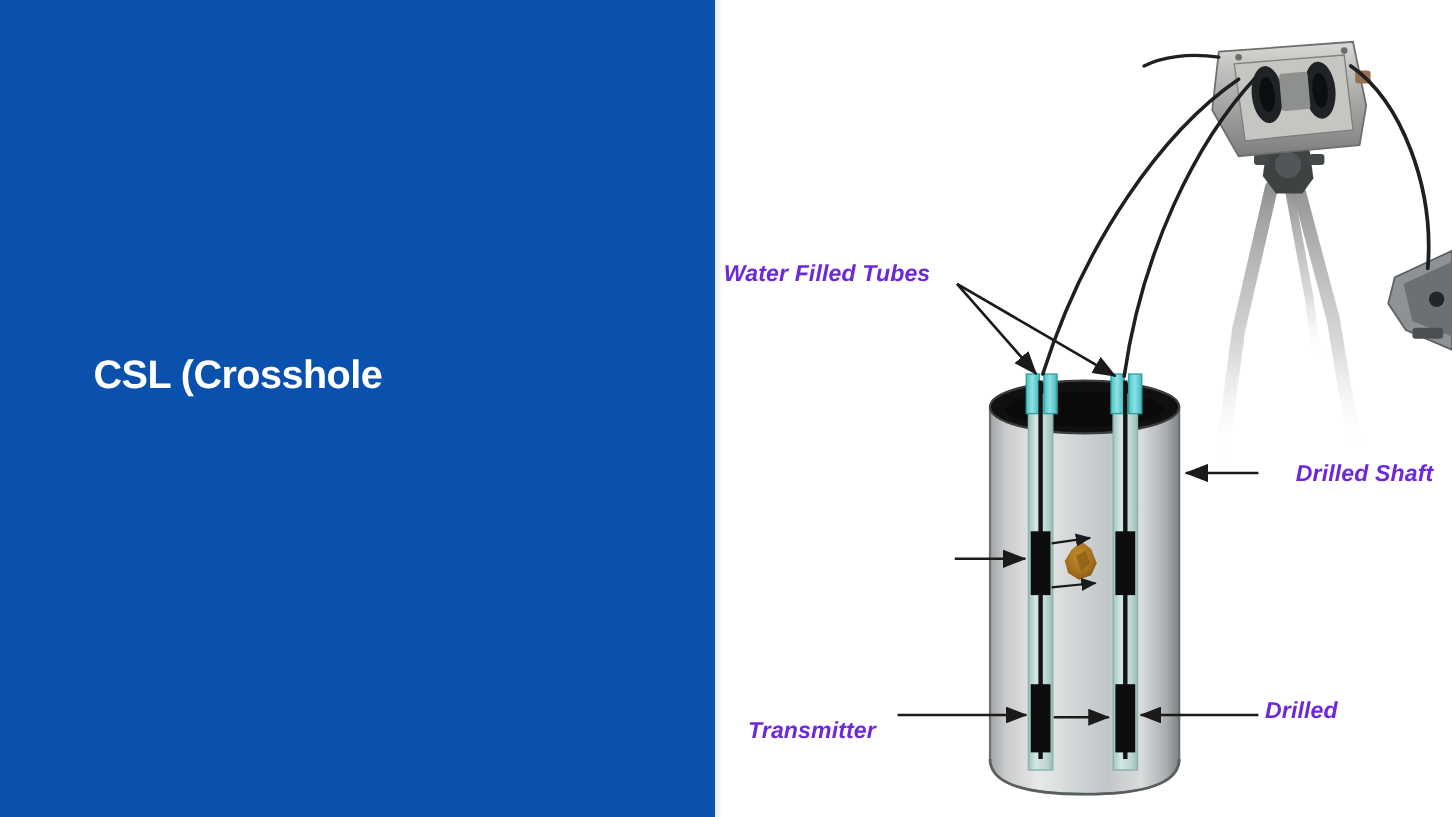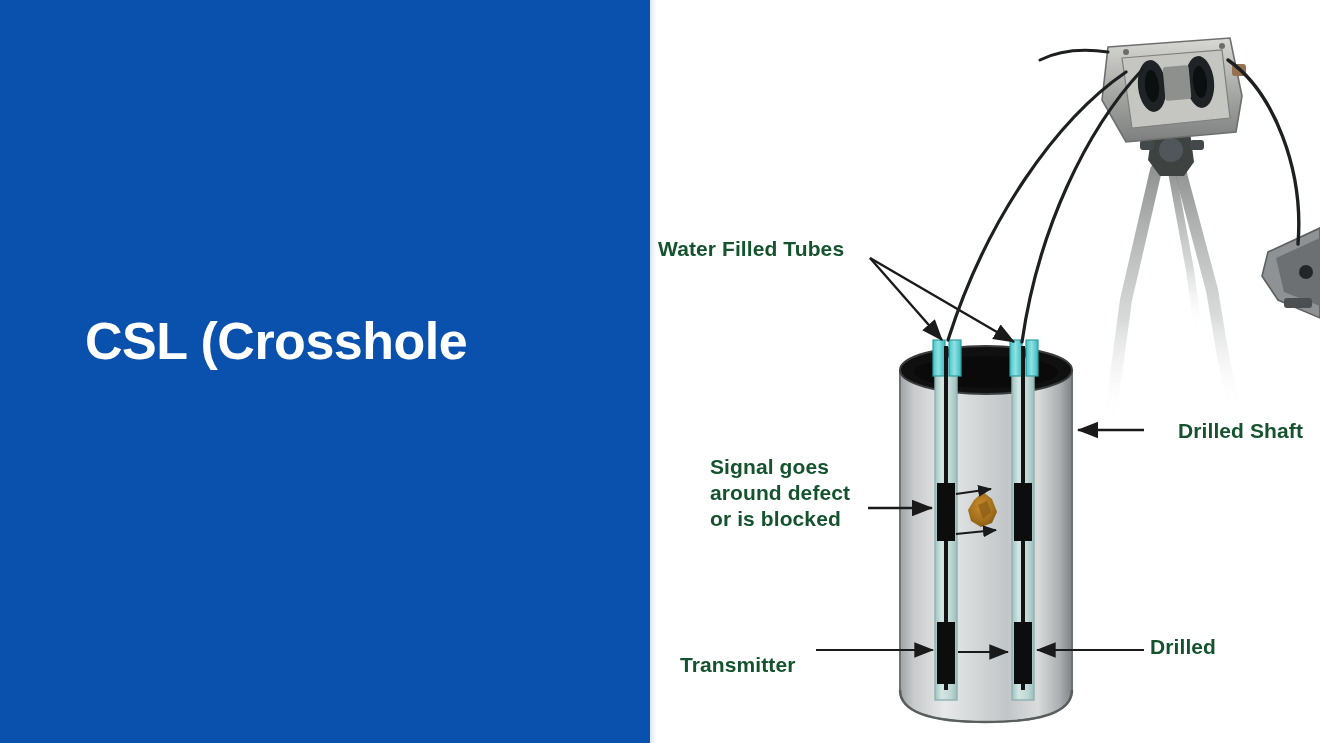--- a/index.html
+++ b/index.html
@@ -38,21 +38,21 @@
   #title-block {
     position: absolute;
     left: 85px;
     top: 305px;
     width: 540px;
   }
   .title-line {
     color: #ffffff;
     font-family: "Liberation Sans", sans-serif;
     font-weight: bold;
-    font-size: 52px;
+    font-size: 36px;
     line-height: 72px;
     letter-spacing: -0.5px;
     white-space: nowrap;
   }
   
   #diagram-panel {
     position: absolute;
     left: 656px;
     top: 0;
     width: 664px;
@@ -64,24 +64,25 @@
     left: 0;
     top: 0;
     width: 664px;
     height: 743px;
   }
   .lbl {
     position: absolute;
     font-family: "Liberation Sans", sans-serif;
     font-weight: bold;
     font-size: 21px;
-    color: #14532d;
+    color: #6d28d9;
     white-space: nowrap;
     line-height: 26px;
     letter-spacing: 0.1px;
+    font-style: italic;
   }
   #lbl-water     { left: 2px;   top: 236px; }
   #lbl-shaft     { left: 522px; top: 418px; }
   #lbl-signal    { left: 54px;  top: 454px; }
   #lbl-trans     { left: 24px;  top: 652px; }
   #lbl-recv      { left: 494px; top: 634px; }
 </style>
 </head>
 <body>
 
@@ -240,24 +241,19 @@
       <path d="M470 72 C 400 120, 330 220, 292 340" fill="none" stroke="#1d1f20" stroke-width="3.2" stroke-linecap="round"></path>
       <path d="M486 70 C 430 130, 382 230, 366 342" fill="none" stroke="#1d1f20" stroke-width="3.2" stroke-linecap="round"></path>
       <path d="M572 60 C 618 92, 648 170, 642 244" fill="none" stroke="#1d1f20" stroke-width="3.4" stroke-linecap="round"></path>
       <path d="M452 52 C 424 48, 400 52, 384 60" fill="none" stroke="#1d1f20" stroke-width="3" stroke-linecap="round"></path>
     </svg>
 
     <div class="lbl" id="lbl-water">Water Filled Tubes</div>
 
     <div class="lbl" id="lbl-shaft">Drilled Shaft</div>
 
-    <div class="lbl" id="lbl-signal">
-      <div>Signal goes</div>
-      <div>around defect</div>
-      <div>or is blocked</div>
-    </div>
 
     <div class="lbl" id="lbl-trans">Transmitter</div>
 
     <div class="lbl" id="lbl-recv">Drilled</div>
 
   </div>
 </div>
 
 </body></html>

